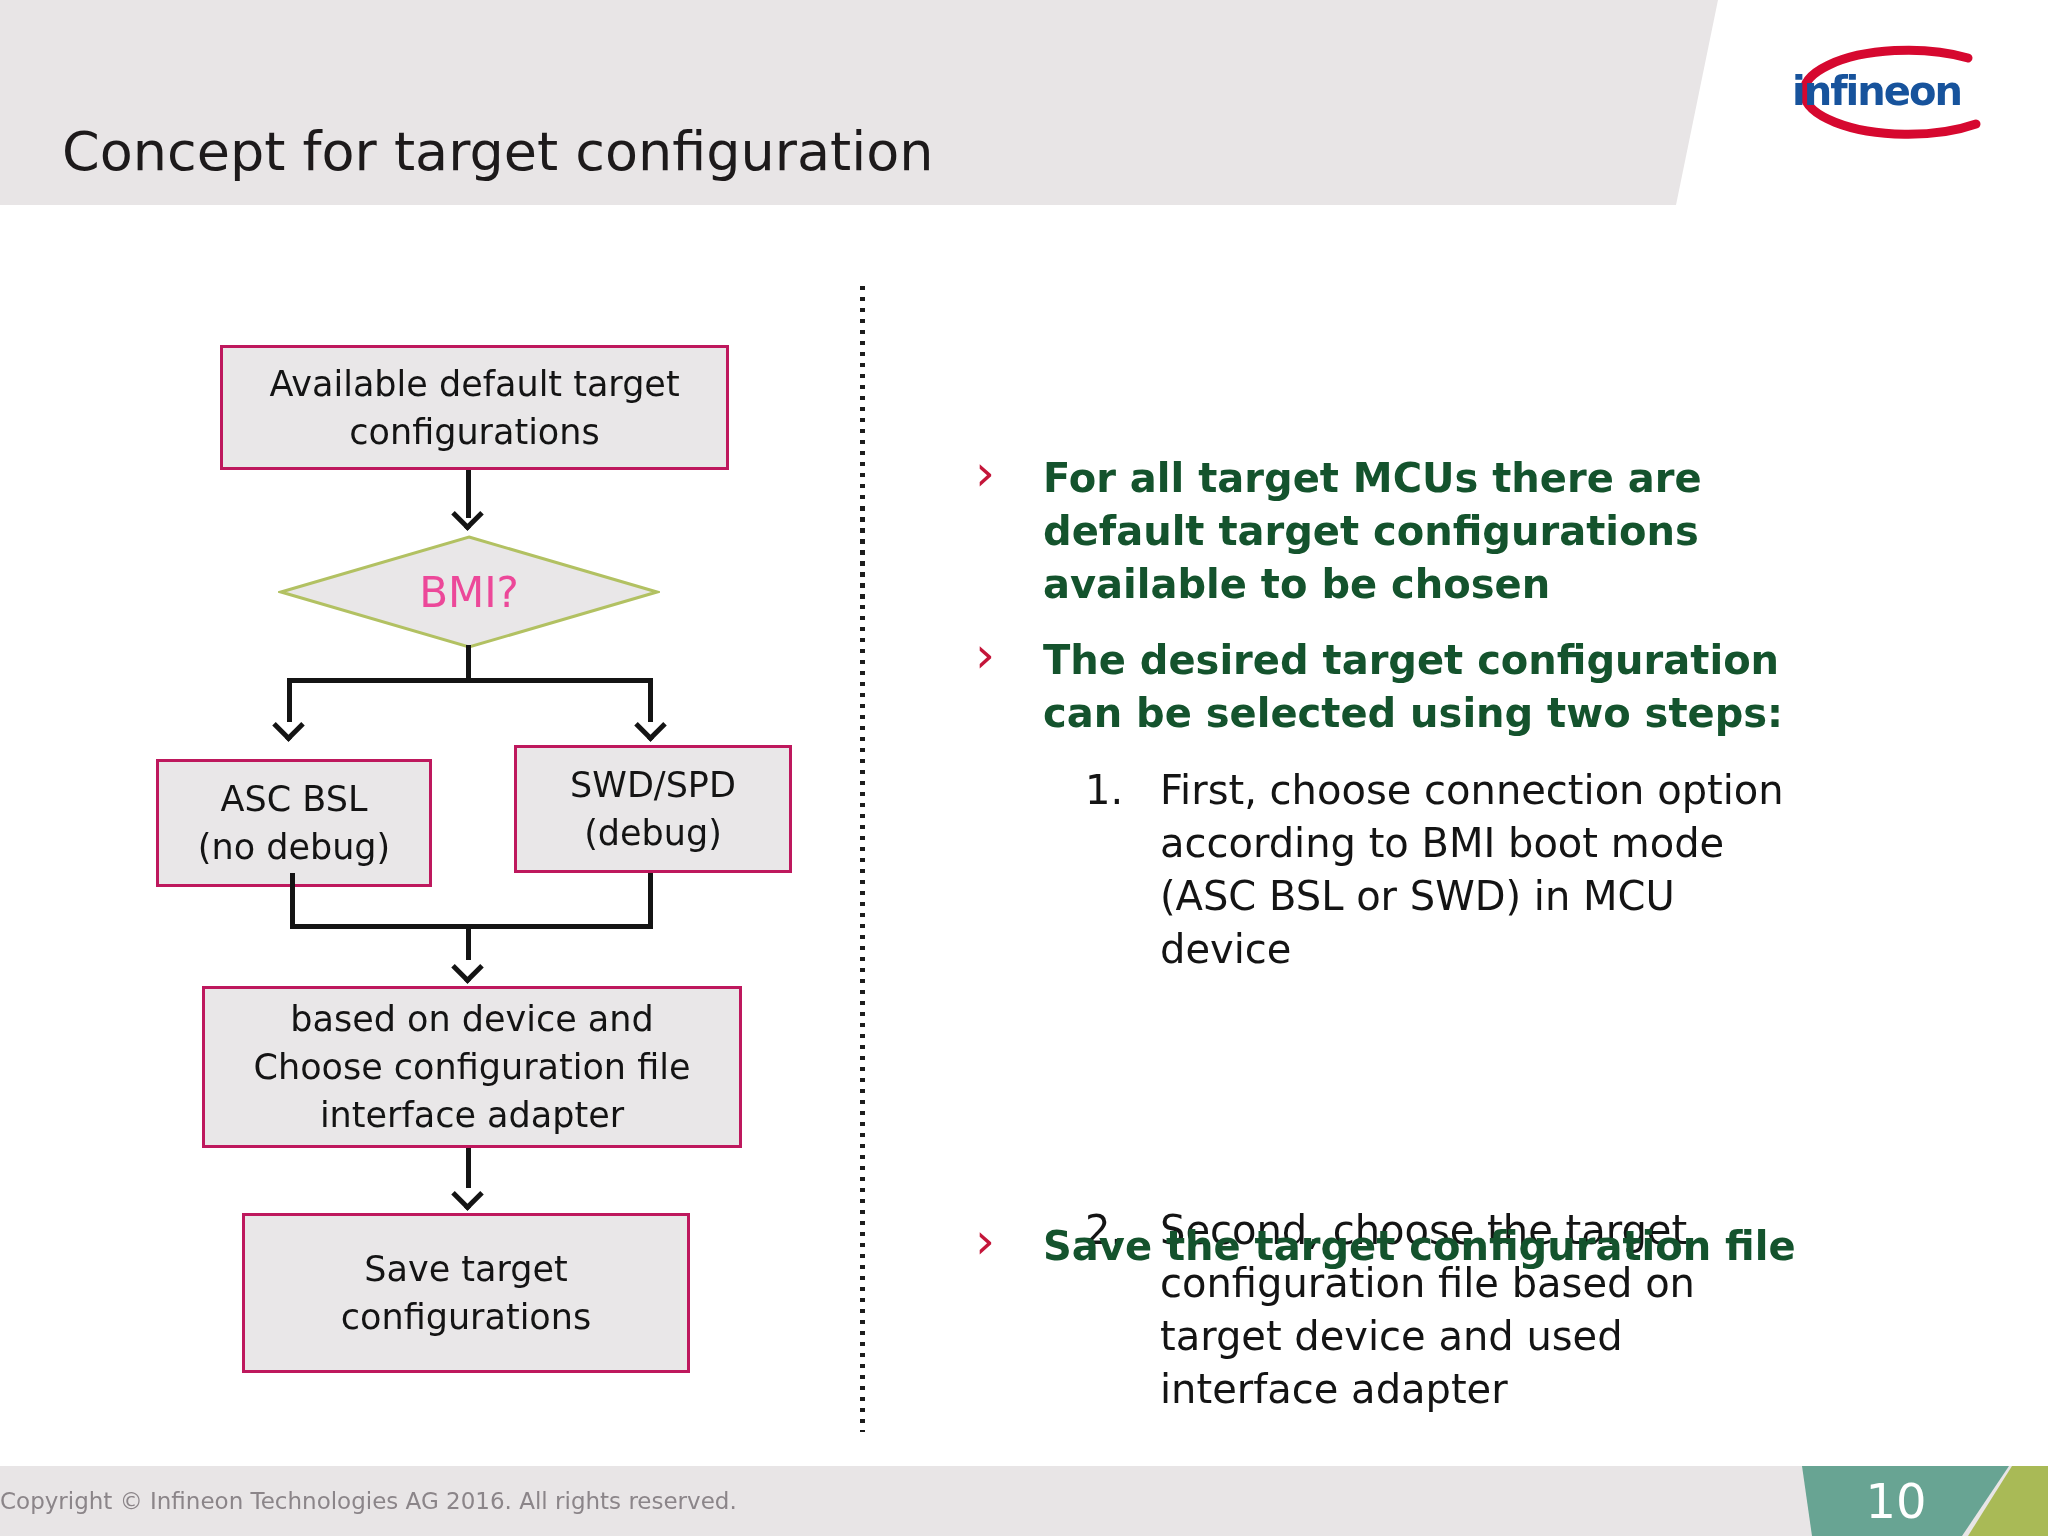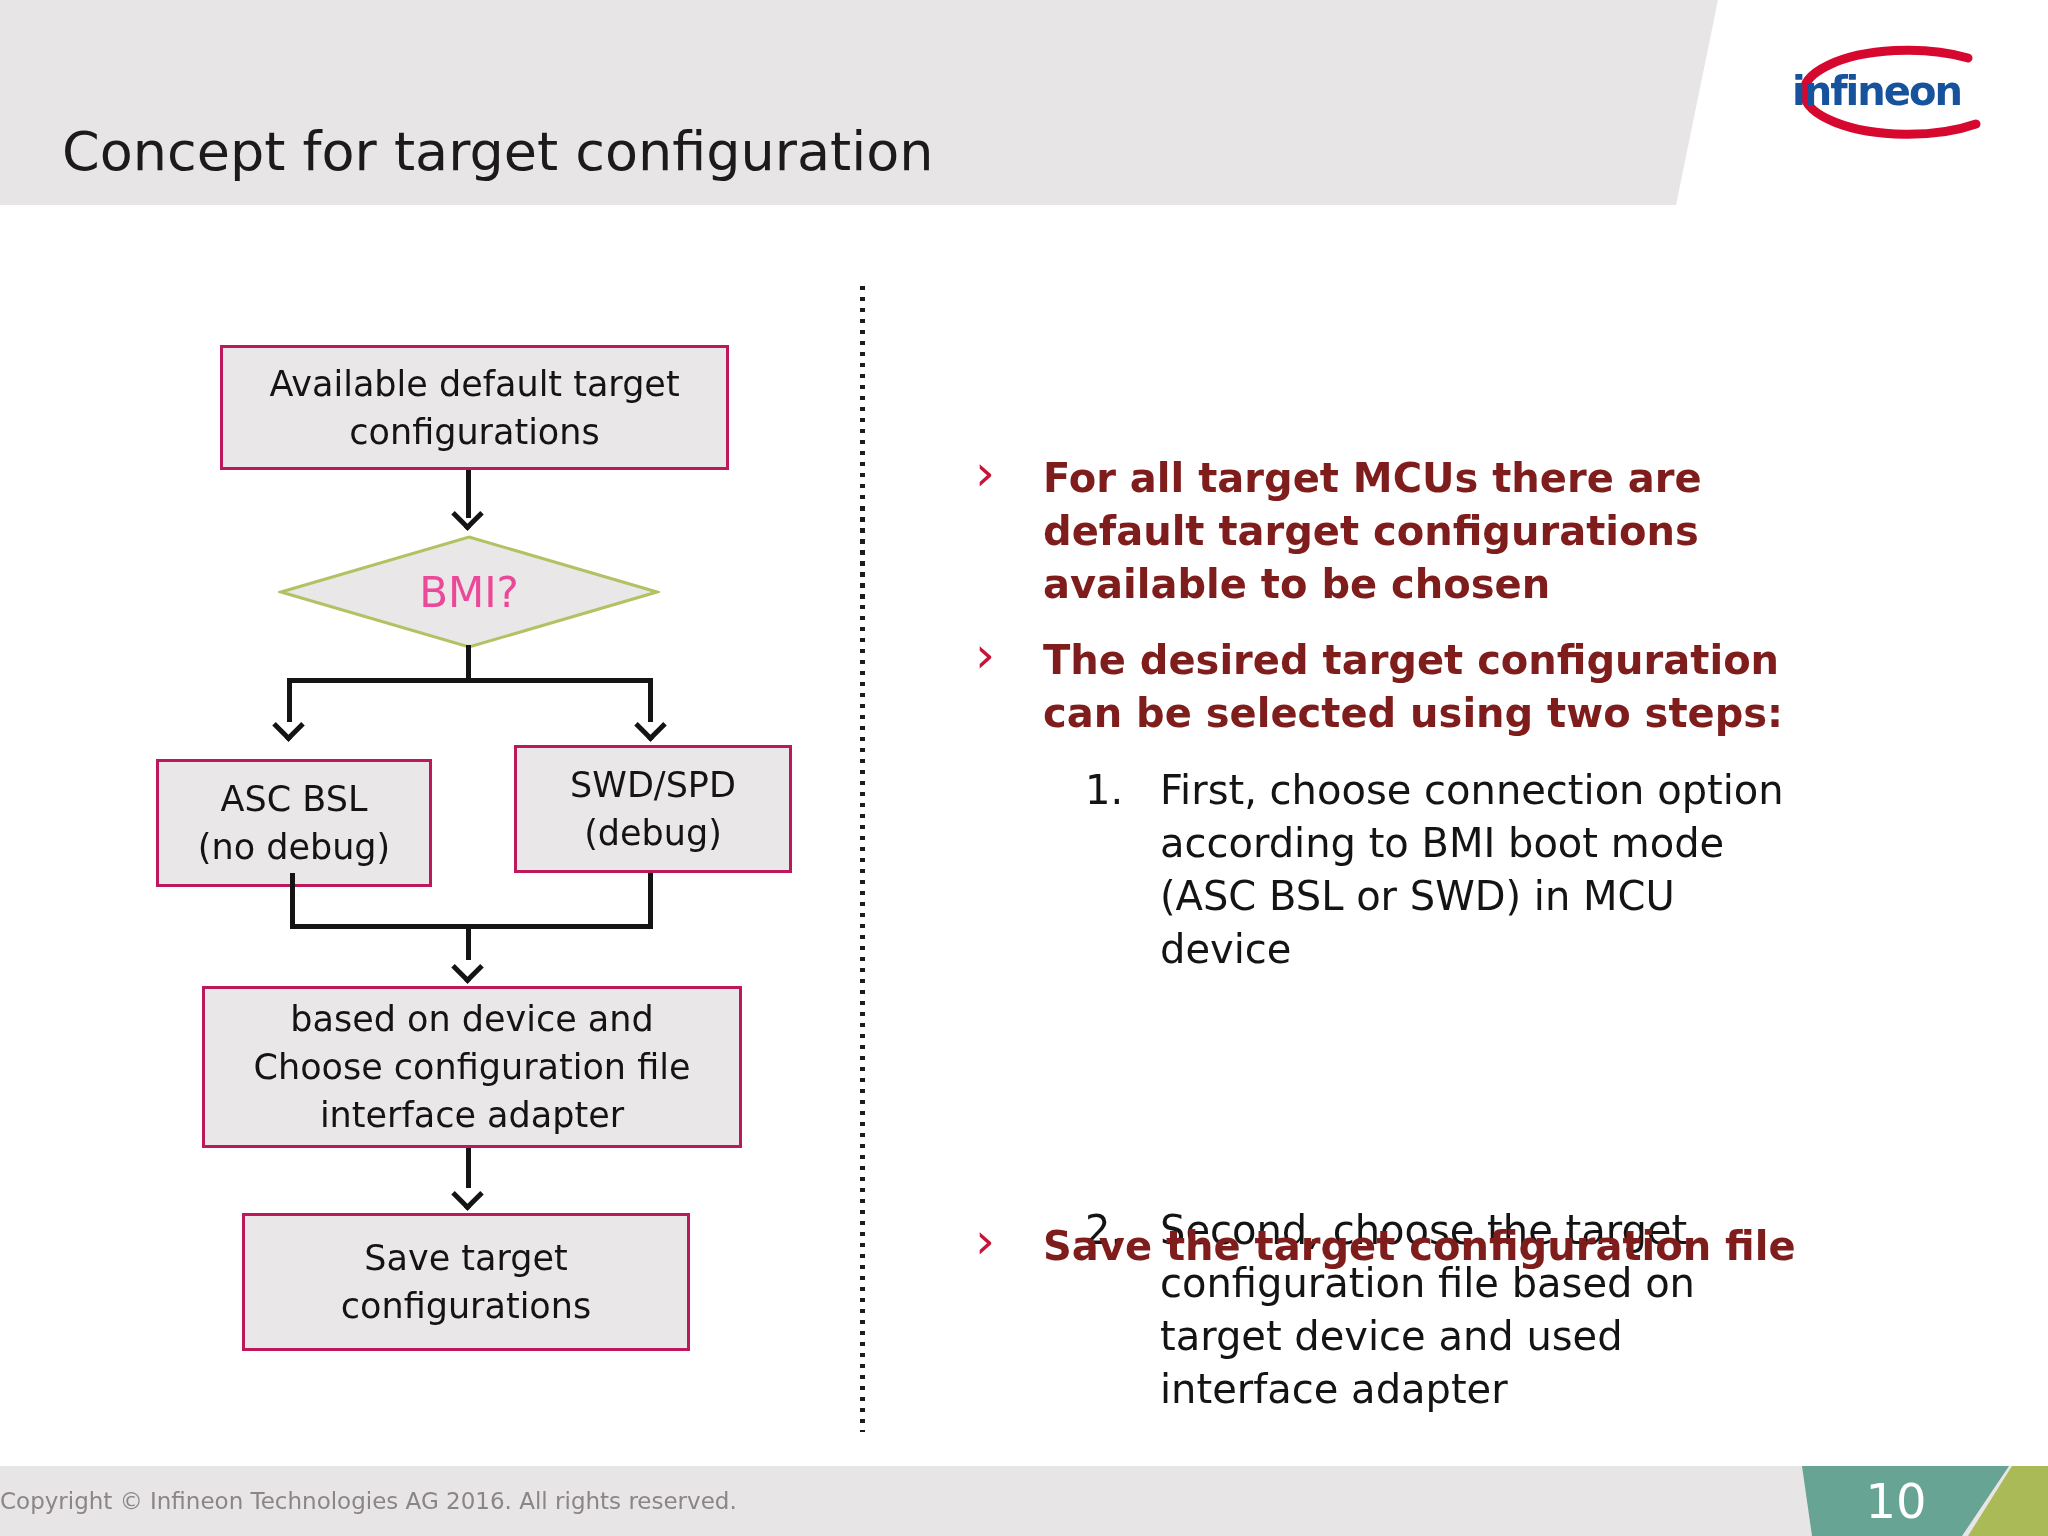--- a/index.html
+++ b/index.html
@@ -19,40 +19,40 @@
              letter-spacing:-2px;color:#17539c;}
 
   
   .fbox{position:absolute;box-sizing:border-box;background:#e9e7e8;border:3px solid #be185d;
         display:flex;flex-direction:column;justify-content:center;align-items:center;
         font-size:35px;line-height:48px;text-align:center;color:#141414;}
   .fbox-available{left:220px;top:345px;width:509px;height:125px;}
   .fbox-asc{left:156px;top:759px;width:276px;height:128px;}
   .fbox-swd{left:514px;top:745px;width:278px;height:128px;}
   .fbox-choose{left:202px;top:986px;width:540px;height:162px;}
-  .fbox-save{left:242px;top:1213px;width:448px;height:138px;}
+  .fbox-save{left:242px;top:1213px;width:448px;height:160px;}
 
   .diamond-wrap{position:absolute;left:278px;top:535px;width:382px;height:114px;}
   .diamond-label{position:absolute;left:0;top:0;width:382px;height:114px;display:flex;
                  align-items:center;justify-content:center;font-size:42px;color:#ec4899;}
 
   .vline,.hline{position:absolute;background:#141414;}
   .vline{width:5px;}
   .hline{height:5px;}
   .chev{position:absolute;width:18px;height:18px;border-right:5px solid #141414;
         border-bottom:5px solid #141414;transform:rotate(45deg);}
 
   
   .divider-dotted{position:absolute;left:860px;top:286px;width:5px;height:1146px;
         background:repeating-linear-gradient(to bottom,#1c1c1c 0 4.5px,transparent 4.5px 11px);}
 
   
   .tblock{position:absolute;left:975px;width:980px;}
   .bullet-glyph{position:absolute;left:0;top:-8px;font-size:50px;color:#c4163a;}
-  .btext{margin-left:68px;font-size:40px;font-weight:bold;line-height:53px;color:#7f1d1d;}
+  .btext{margin-left:68px;font-size:40px;font-weight:bold;line-height:53px;color:#14532d;}
   .numrow{position:relative;}
   .num{position:absolute;left:110px;top:0;font-size:40px;line-height:53px;}
   .ntext{margin-left:185px;font-size:40px;line-height:53px;}
 
   
   .footer-band{position:absolute;left:0;top:1466px;width:2048px;height:70px;background:#e8e5e6;}
   .copyright{position:absolute;left:0;top:1466px;width:2048px;height:70px;line-height:70px;
              font-size:23px;color:#8b8589;}
   .corner-svg{position:absolute;left:1790px;top:1466px;}
   .page-number{position:absolute;left:1836px;top:1466px;width:120px;height:70px;line-height:70px;

